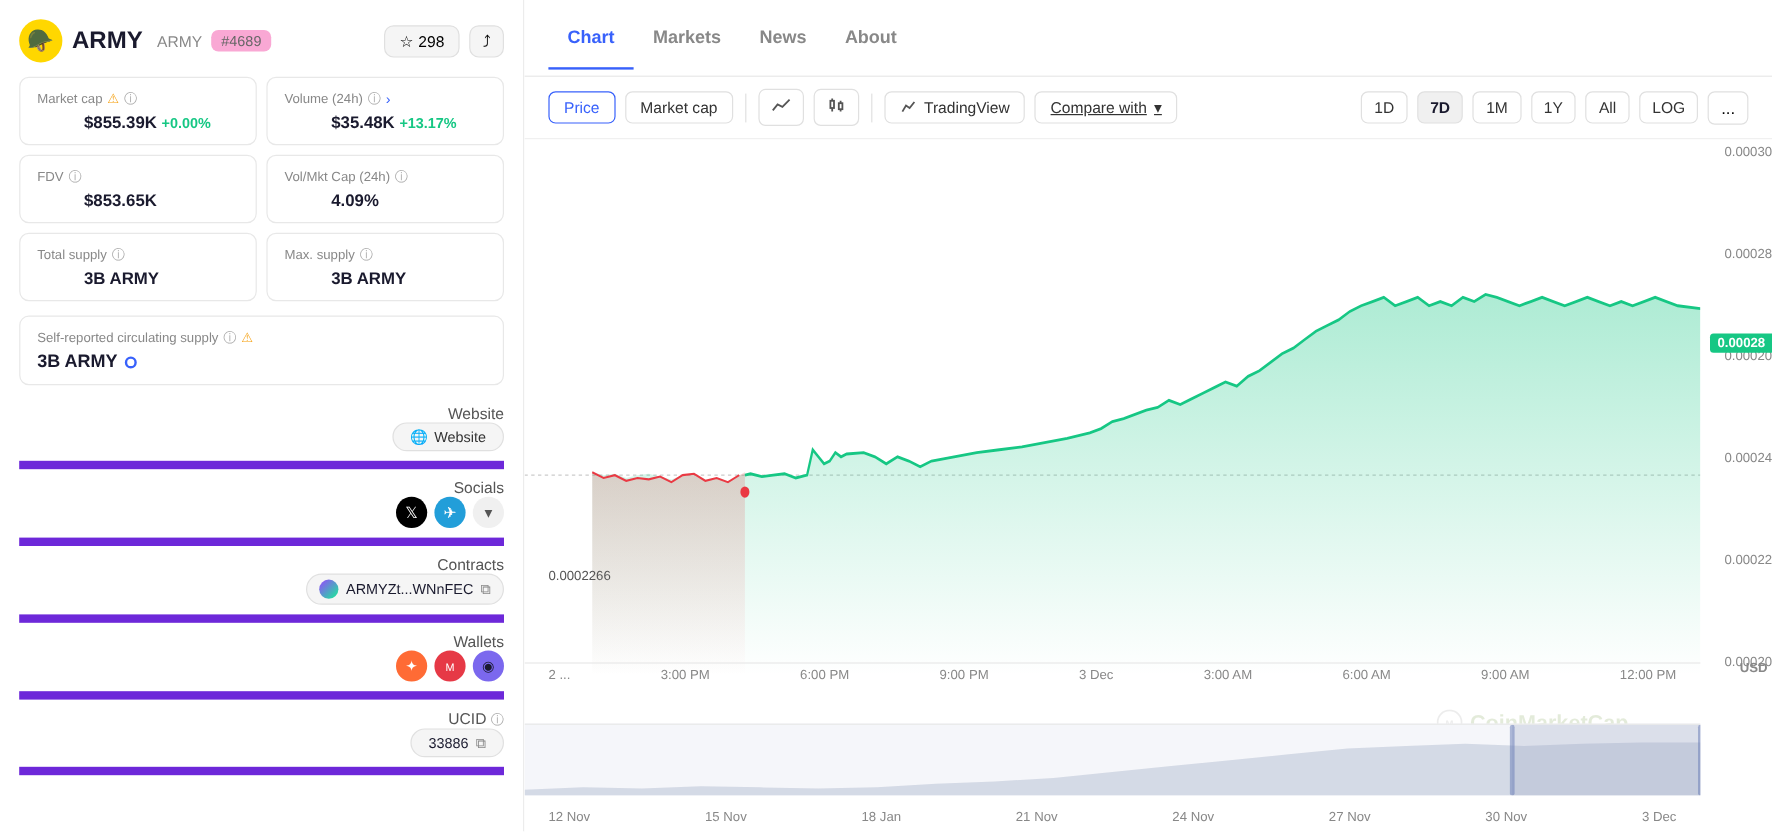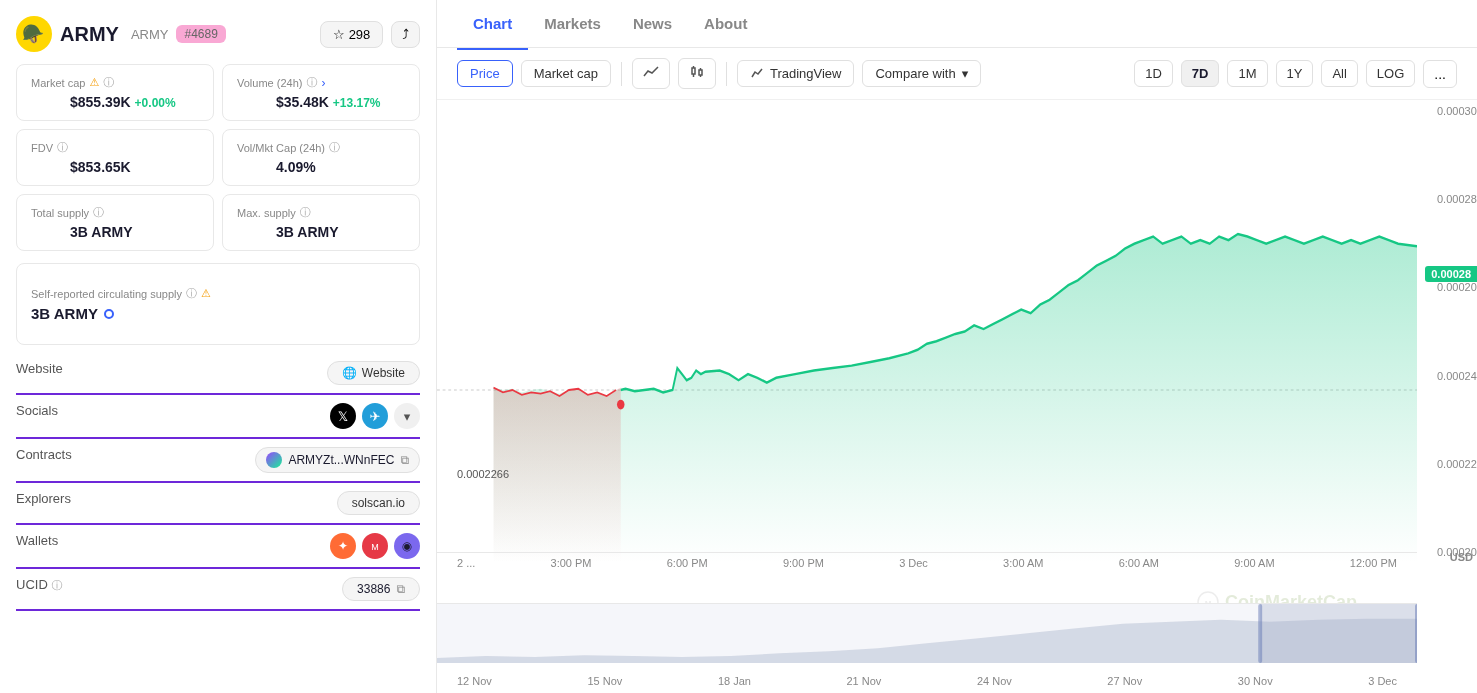--- a/index.html
+++ b/index.html
@@ -25,56 +25,56 @@
     .price-change-positive { color: #16c784; font-size: 15px; font-weight: 600; }
     
     .stats-grid { display: grid; grid-template-columns: 1fr 1fr; gap: 8px; margin-bottom: 12px; }
     .stat-card { border: 1px solid #e8e8e8; border-radius: 8px; padding: 10px 14px; }
     .stat-label { font-size: 11px; color: #888; display: flex; align-items: center; gap: 4px; margin-bottom: 4px; }
     .stat-value { font-size: 14px; font-weight: 600; margin-left: 39px; }
     .stat-change-pos { color: #16c784; font-size: 12px; }
     .warning-icon { color: #f59e0b; font-size: 11px; }
     .info-icon { color: #aaa; font-size: 11px; cursor: help; }
     
-    .stat-card-full { border: 1px solid #e8e8e8; border-radius: 8px; padding: 22px 14px; margin-bottom: 8px; }
+    .stat-card-full { border: 1px solid #e8e8e8; border-radius: 8px; padding: 10px 14px; margin-bottom: 8px; }
     .stat-supply-value { font-size: 15px; font-weight: 600; display: flex; align-items: center; gap: 6px; margin-top: 4px; }
     .supply-dot { width: 10px; height: 10px; border-radius: 50%; border: 2px solid #3861fb; }
     
     .links-section { margin-top: 8px; }
-    .link-row { display: flex; align-items: flex-start; justify-content: space-between; padding: 8px 0; border-bottom: 2px solid #6d28d9; }
+    .link-row { display: flex; align-items: flex-end; justify-content: space-between; padding: 8px 0; border-bottom: 7px solid #6d28d9; flex-direction: column; }
     .link-label { font-size: 13px; color: #555; }
     .link-value { display: flex; align-items: center; gap: 6px; }
     .link-btn { background: #f5f5f5; border: 1px solid #e0e0e0; border-radius: 20px; padding: 4px 14px; font-size: 12px; cursor: pointer; display: flex; align-items: center; gap: 5px; color: #333; text-decoration: none; }
     .social-icon { width: 26px; height: 26px; border-radius: 50%; display: flex; align-items: center; justify-content: center; font-size: 13px; cursor: pointer; }
     .social-x { background: #000; color: #fff; }
     .social-tg { background: #229ed9; color: #fff; }
     .social-more { background: #f0f0f0; color: #555; }
     .contract-badge { background: #f5f5f5; border: 1px solid #e0e0e0; border-radius: 20px; padding: 4px 10px; font-size: 12px; display: flex; align-items: center; gap: 6px; }
     .solana-dot { width: 16px; height: 16px; border-radius: 50%; background: linear-gradient(135deg, #9945ff, #14f195); }
     .copy-icon { color: #888; cursor: pointer; font-size: 12px; }
     .explorer-btn { background: #f5f5f5; border: 1px solid #e0e0e0; border-radius: 20px; padding: 4px 14px; font-size: 12px; cursor: pointer; color: #333; }
     .wallet-icons { display: flex; align-items: center; gap: 6px; }
     .wallet-icon { width: 26px; height: 26px; border-radius: 50%; display: flex; align-items: center; justify-content: center; font-size: 12px; cursor: pointer; }
     .ucid-value { background: #f5f5f5; border: 1px solid #e0e0e0; border-radius: 20px; padding: 4px 14px; font-size: 12px; display: flex; align-items: center; gap: 6px; }
     
     
     .right-panel { flex: 1; display: flex; flex-direction: column; overflow: hidden; background: #fff; }
     
     
-    .tabs-bar { display: flex; align-items: center; padding: 0 20px; border-bottom: 1px solid #e8e8e8; height: 48px; }
+    .tabs-bar { display: flex; align-items: center; padding: 0 20px; border-bottom: 1px solid #e8e8e8; height: 64px; }
     .tab { padding: 16px 16px; font-size: 15px; cursor: pointer; color: #888; border-bottom: 2px solid transparent; font-weight: 700; margin-bottom: -1px; }
     .tab.active { color: #3861fb; border-bottom: 2px solid #3861fb; font-weight: 600; }
     
     
     .chart-controls { display: flex; align-items: center; gap: 8px; padding: 10px 20px; border-bottom: 1px solid #f0f0f0; flex-wrap: wrap; }
     .ctrl-btn { border: 1px solid #e0e0e0; border-radius: 6px; padding: 5px 12px; font-size: 13px; cursor: pointer; background: #fff; color: #333; white-space: nowrap; }
     .ctrl-btn.active { background: #fff; border-color: #3861fb; color: #3861fb; }
     .ctrl-divider { width: 1px; height: 24px; background: #e0e0e0; margin: 0 2px; }
     .icon-btn { border: 1px solid #e0e0e0; border-radius: 6px; padding: 5px 10px; cursor: pointer; background: #fff; font-size: 14px; }
-    .compare-btn { display: flex; align-items: center; gap: 6px; border: 1px solid #e0e0e0; border-radius: 6px; padding: 5px 12px; font-size: 13px; cursor: pointer; background: #fff; color: #333; }
+    .compare-btn { display: flex; align-items: center; gap: 6px; border: 1px solid #e0e0e0; border-radius: 6px; padding: 5px 12px; font-size: 13px; cursor: pointer; background: #fff; color: #333; text-decoration: underline; }
     .tradingview-btn { display: flex; align-items: center; gap: 6px; border: 1px solid #e0e0e0; border-radius: 6px; padding: 5px 12px; font-size: 13px; cursor: pointer; background: #fff; color: #333; }
     .time-btn { border: 1px solid #e0e0e0; border-radius: 6px; padding: 5px 10px; font-size: 13px; cursor: pointer; background: #fff; color: #333; }
     .time-btn.active { background: #f0f0f0; font-weight: 600; color: #1a1a2e; }
     .spacer { flex: 1; }
     
     
     .chart-area { flex: 1; position: relative; overflow: hidden; padding: 0; }
     .chart-svg-container { width: 100%; height: 100%; }
     
     .chart-watermark { position: absolute; bottom: 80px; right: 120px; opacity: 0.15; font-size: 18px; font-weight: 700; color: #4d7c0f; display: flex; align-items: center; gap: 6px; }
@@ -189,26 +189,20 @@
         </div>
       </div>
       <div class="link-row">
         <span class="link-label">Contracts</span>
         <div class="link-value">
           <div class="contract-badge">
             <div class="solana-dot"></div>
             <span>ARMYZt...WNnFEC</span>
             <span class="copy-icon">⧉</span>
           </div>
-        </div>
-      </div>
-      <div class="link-row">
-        <span class="link-label">Explorers</span>
-        <div class="link-value">
-          <button class="explorer-btn">solscan.io</button>
         </div>
       </div>
       <div class="link-row">
         <span class="link-label">Wallets</span>
         <div class="wallet-icons">
           <div class="wallet-icon" style="background:#ff6b35; color:white;">✦</div>
           <div class="wallet-icon" style="background:#e63946;">
             <svg width="14" height="14" viewBox="0 0 14 14">
                 <circle cx="7" cy="7" r="6" fill="#e63946"></circle>
                 <text x="7" y="11" text-anchor="middle" fill="white" font-size="9">M</text>

